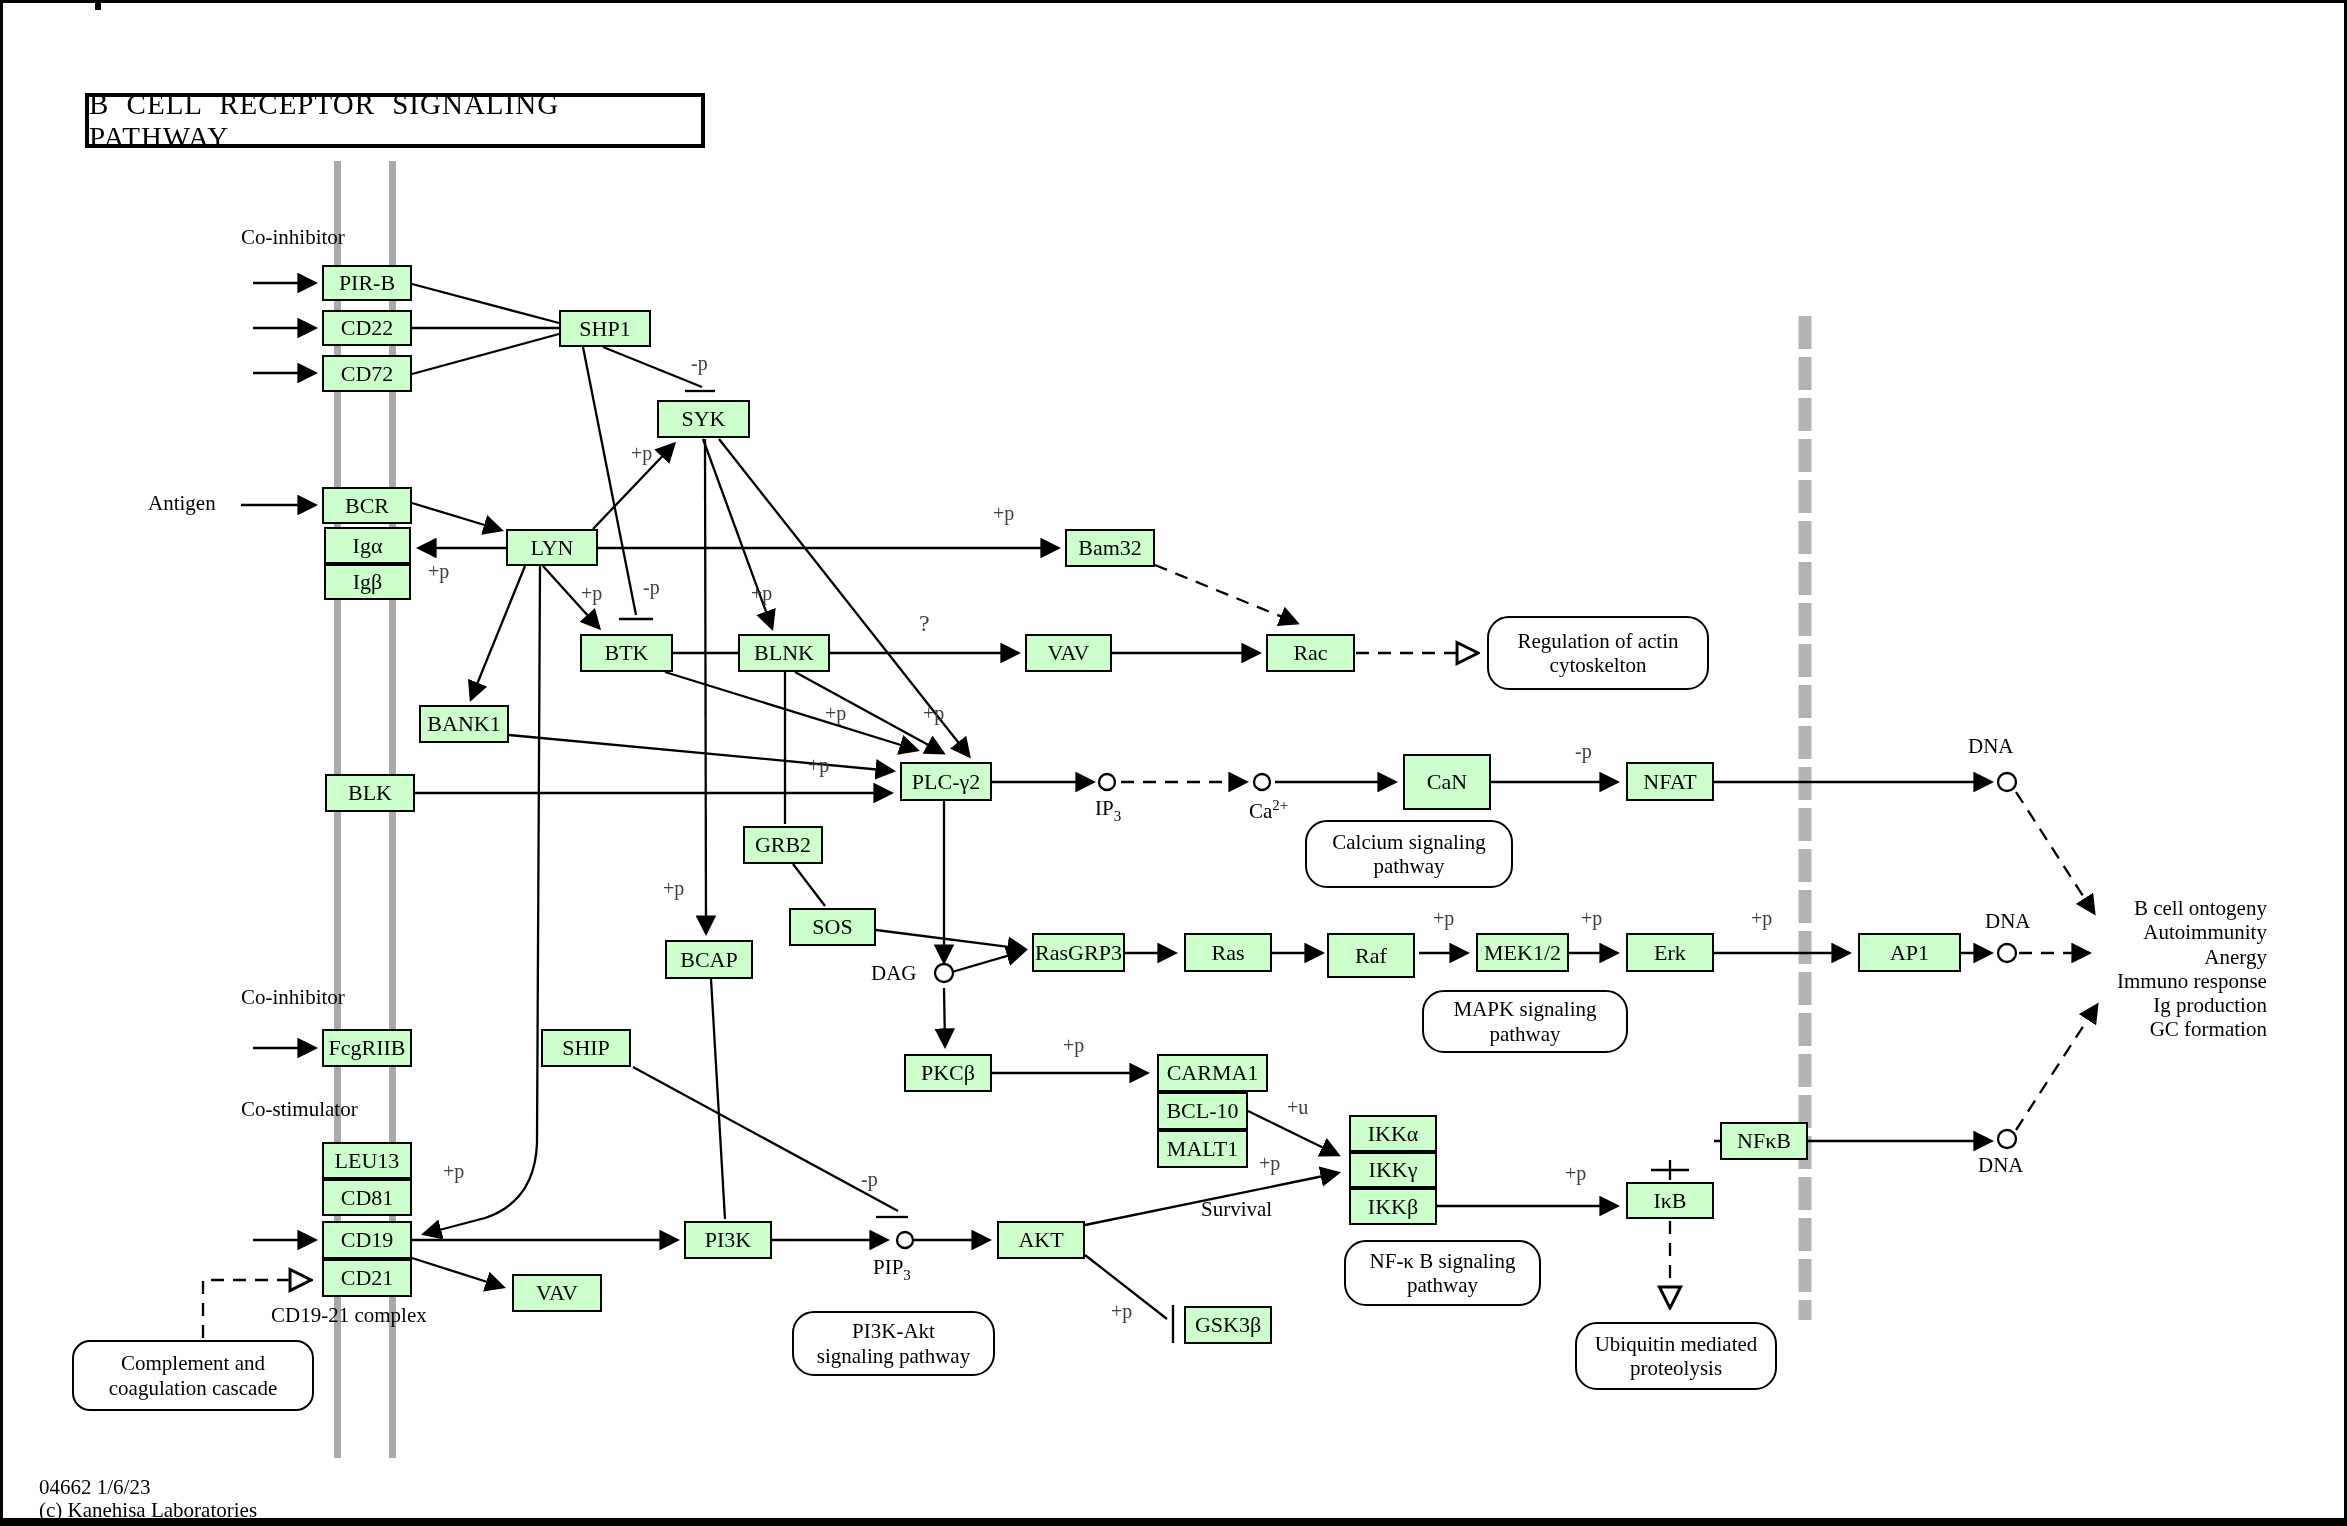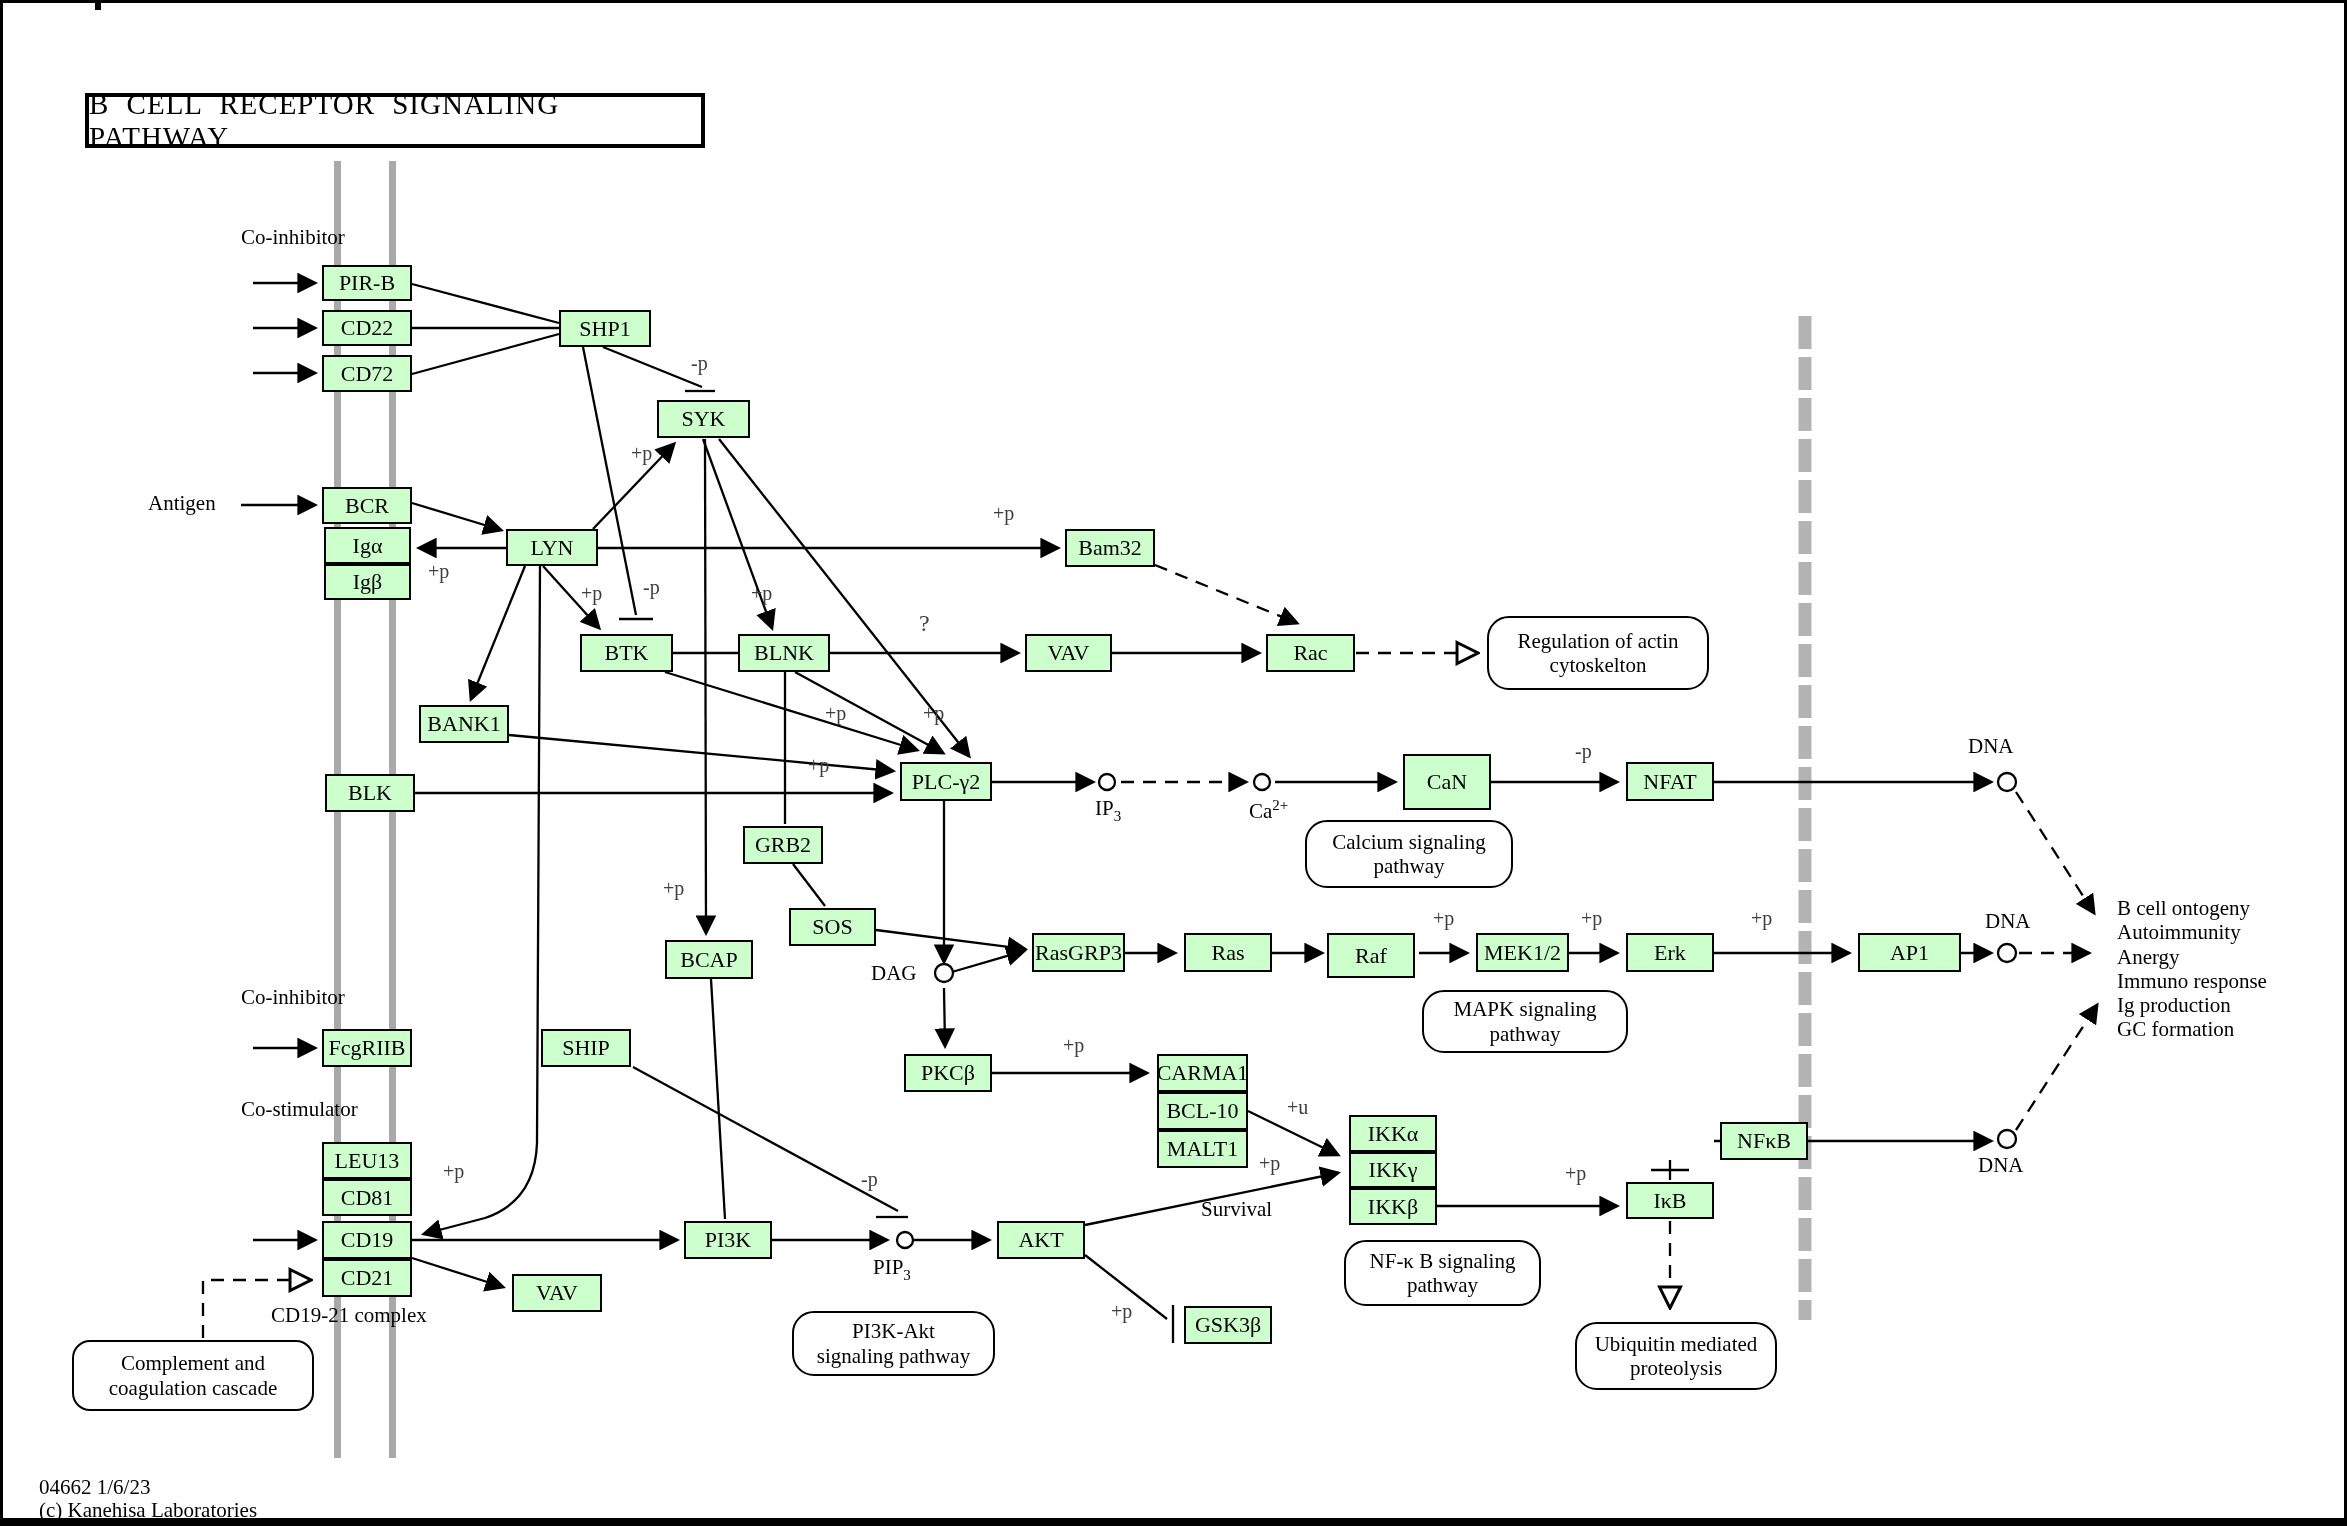--- a/index.html
+++ b/index.html
@@ -24,21 +24,21 @@
   .lbl{position:absolute; font-size:21px; z-index:2; white-space:nowrap; line-height:1;}
   .rel{position:absolute; font-size:20px; color:#3d3d3d; z-index:4; white-space:nowrap; line-height:1;}
   .q{font-size:24px;}
   #title-box{
     position:absolute; left:82px; top:90px; width:620px; height:55px;
     border:4px solid #000; display:flex; align-items:center; justify-content:center;
     font-size:29px; letter-spacing:1px; word-spacing:9px; z-index:3; box-sizing:border-box;
     background:#fff;
   }
   .footer-line{position:absolute; left:36px; font-size:21px; z-index:3;}
-  #outputs{position:absolute; left:2114px; top:893px; font-size:21px; line-height:24.3px; z-index:3;}
+  #outputs{position:absolute; left:2114px; top:893px; font-size:21px; line-height:24.3px; z-index:3;text-align:right;}
   #outputs div{white-space:nowrap;}
   sub.s{font-size:15px; vertical-align:-6px;}
   sup.s{font-size:15px; vertical-align:8px;}
   #corner-mark{position:absolute; left:92px; top:0; width:6px; height:7px; background:#000; z-index:5;}
 </style>
 </head>
 <body>
 
 <div id="canvas">
   <div id="corner-mark"></div>
@@ -193,21 +193,21 @@
   <div class="node" style="left:538px;top:1026px;width:90px;height:38px">SHIP</div>
   <div class="node" style="left:319px;top:1139px;width:90px;height:37px">LEU13</div>
   <div class="node" style="left:319px;top:1176px;width:90px;height:37px">CD81</div>
   <div class="node" style="left:319px;top:1218px;width:90px;height:38px">CD19</div>
   <div class="node" style="left:319px;top:1256px;width:90px;height:38px">CD21</div>
   <div class="node" style="left:509px;top:1271px;width:90px;height:38px">VAV</div>
   <div class="node" style="left:681px;top:1218px;width:88px;height:38px">PI3K</div>
   <div class="node" style="left:994px;top:1218px;width:88px;height:38px">AKT</div>
   <div class="node" style="left:1181px;top:1303px;width:88px;height:38px">GSK3β</div>
   <div class="node" style="left:901px;top:1051px;width:88px;height:38px">PKCβ</div>
-  <div class="node" style="left:1154px;top:1051px;width:91px;height:38px">CARMA1</div>
+  <div class="node" style="left:1154px;top:1051px;width:111px;height:38px">CARMA1</div>
   <div class="node" style="left:1154px;top:1089px;width:91px;height:38px">BCL-10</div>
   <div class="node" style="left:1154px;top:1127px;width:91px;height:38px">MALT1</div>
   <div class="node" style="left:1346px;top:1112px;width:88px;height:37px">IKKα</div>
   <div class="node" style="left:1346px;top:1149px;width:88px;height:36px">IKKγ</div>
   <div class="node" style="left:1346px;top:1185px;width:88px;height:37px">IKKβ</div>
   <div class="node" style="left:1717px;top:1119px;width:88px;height:38px">NFκB</div>
   <div class="node" style="left:1623px;top:1179px;width:88px;height:37px">IκB</div>
 
   <div class="pathbox" style="left:1484px;top:613px;width:222px;height:74px">
     <span>Regulation of actin</span>

